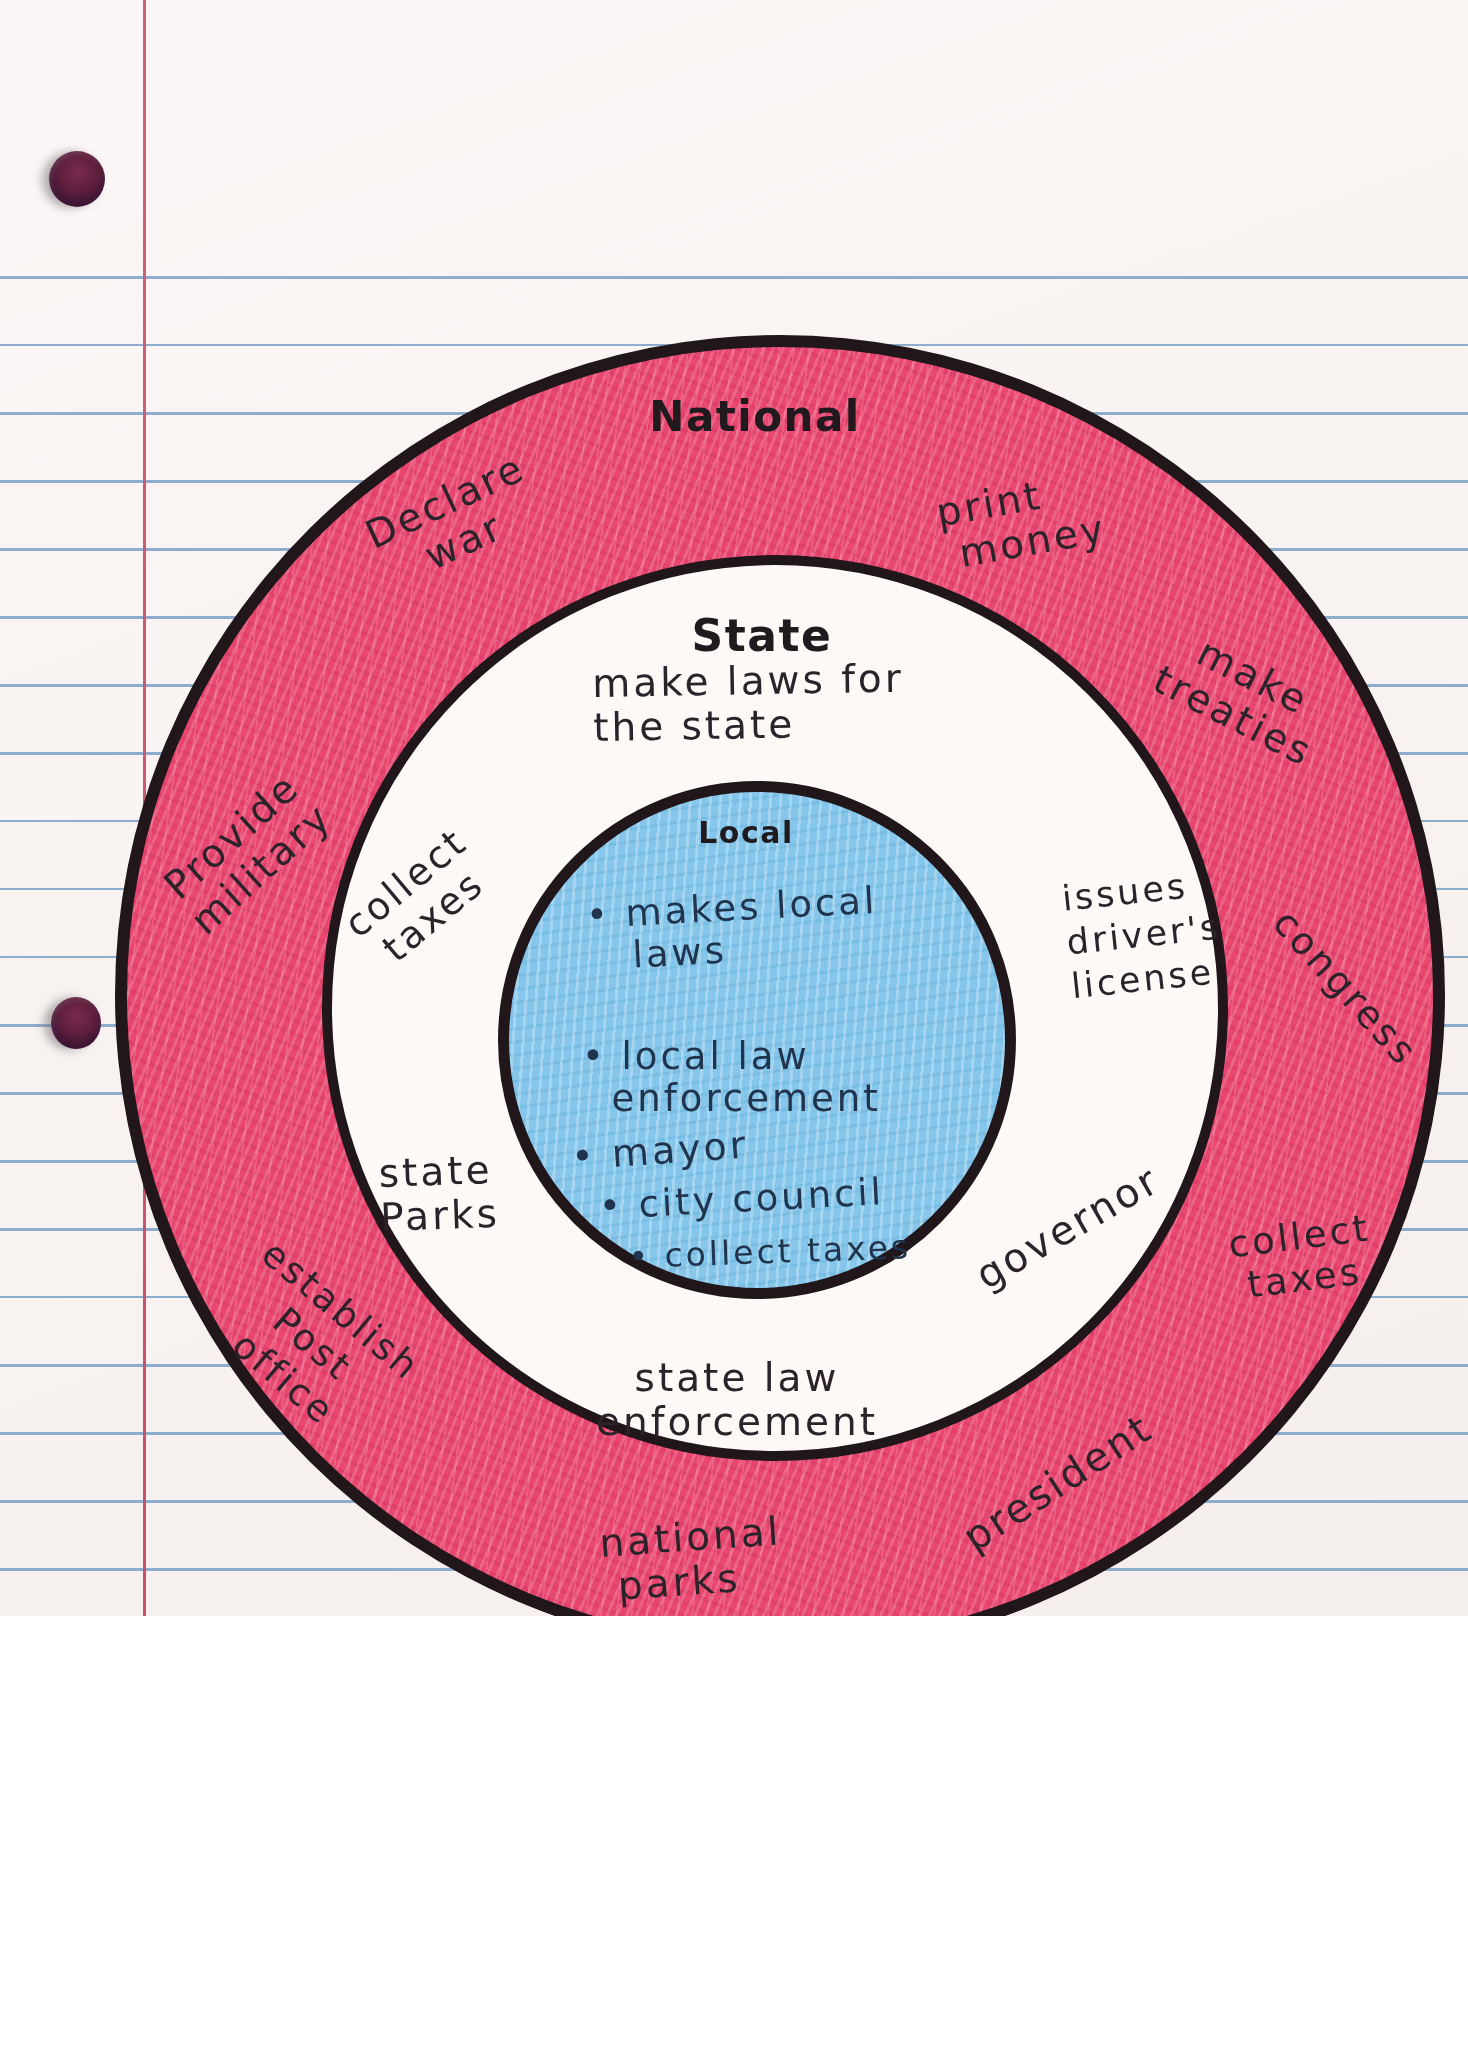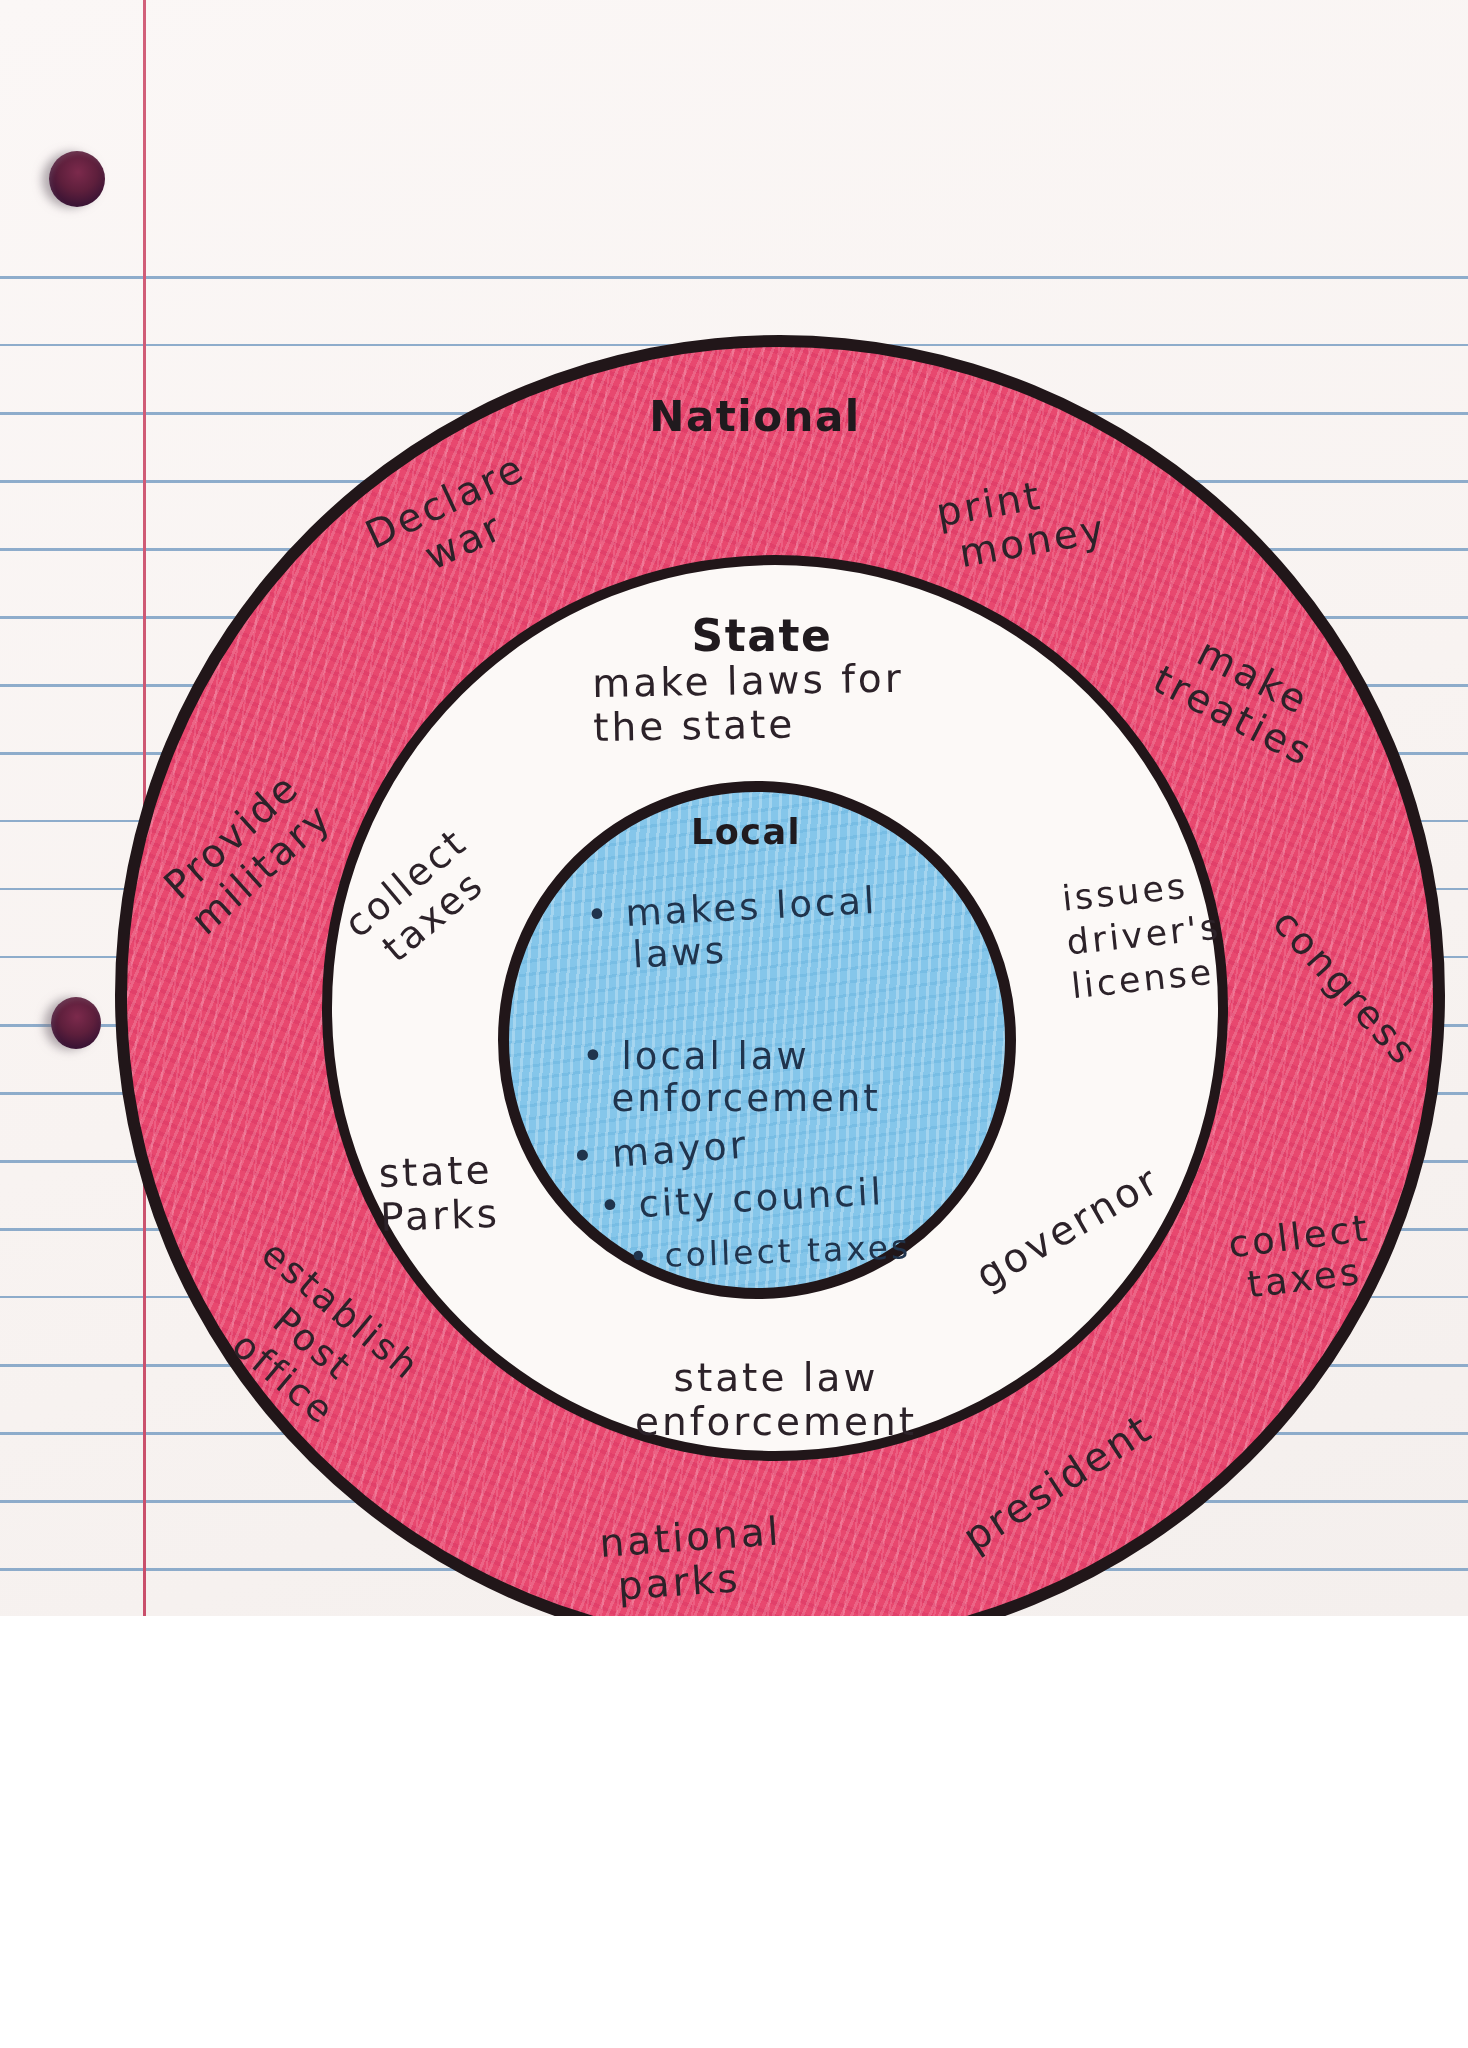--- a/index.html
+++ b/index.html
@@ -58,23 +58,23 @@
   .t-establish{left:312px;top:1345px;font-size:37px;--r:40deg;line-height:1.2;}
   .t-national-parks{left:598px;top:1522px;font-size:39px;--r:-4deg;}
   .t-president{left:1058px;top:1483px;font-size:40px;--r:-33deg;}
 
   .t-state{left:762px;top:636px;font-size:44px;}
   .t-make-laws{left:592px;top:662px;font-size:39px;--r:-1deg;}
   .t-collect-state{left:420px;top:900px;font-size:38px;--r:-40deg;}
   .t-issues{left:1060px;top:878px;font-size:35px;--r:-6deg;line-height:1.25;}
   .t-state-parks{left:378px;top:1152px;font-size:39px;--r:-2deg;}
   .t-governor{left:1068px;top:1228px;font-size:40px;--r:-30deg;}
-  .t-state-law{left:776px;top:1400px;font-size:39px;}
+  .t-state-law{left:737px;top:1400px;font-size:39px;}
 
-  .t-local{left:746px;top:833px;font-size:35px;}
+  .t-local{left:746px;top:833px;font-size:30px;}
   .t-makes-laws{left:585px;top:895px;font-size:37px;--r:-3deg;}
   .t-local-law{left:582px;top:1036px;font-size:37px;}
   .t-mayor{left:570px;top:1136px;font-size:38px;--r:-4deg;}
   .t-city-council{left:598px;top:1186px;font-size:37px;--r:-3deg;}
   .t-collect-local{left:628px;top:1238px;font-size:33px;--r:-2deg;}
 </style>
 </head>
 <body>
 
 <div class="page">

